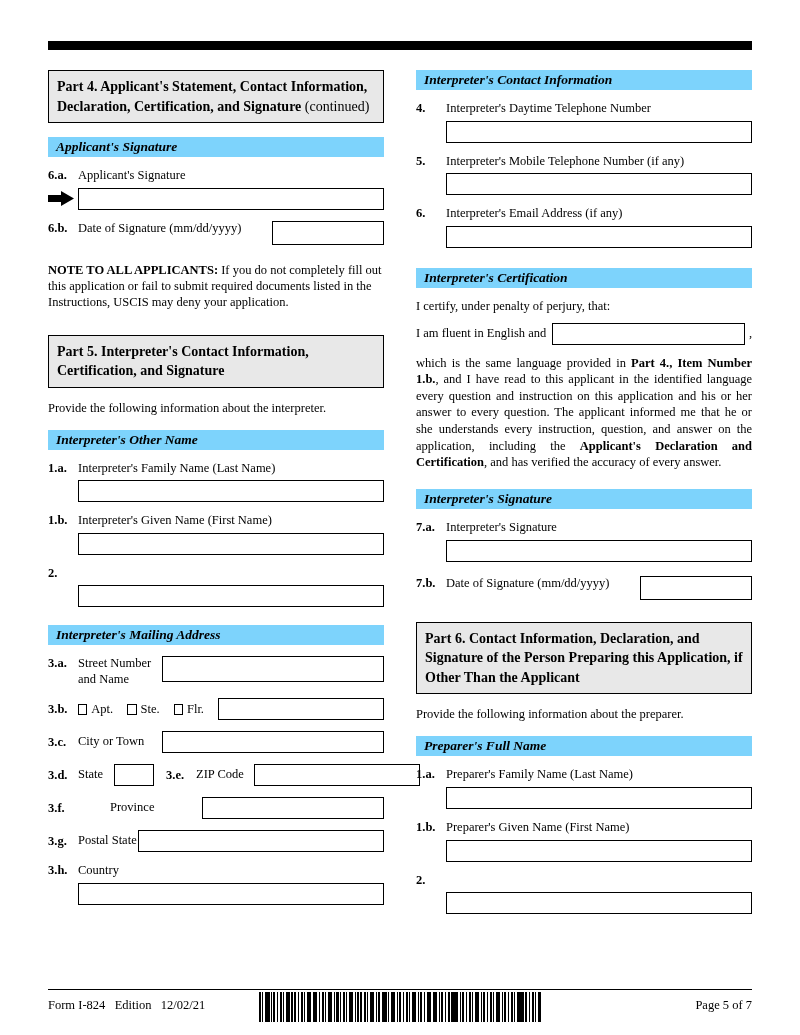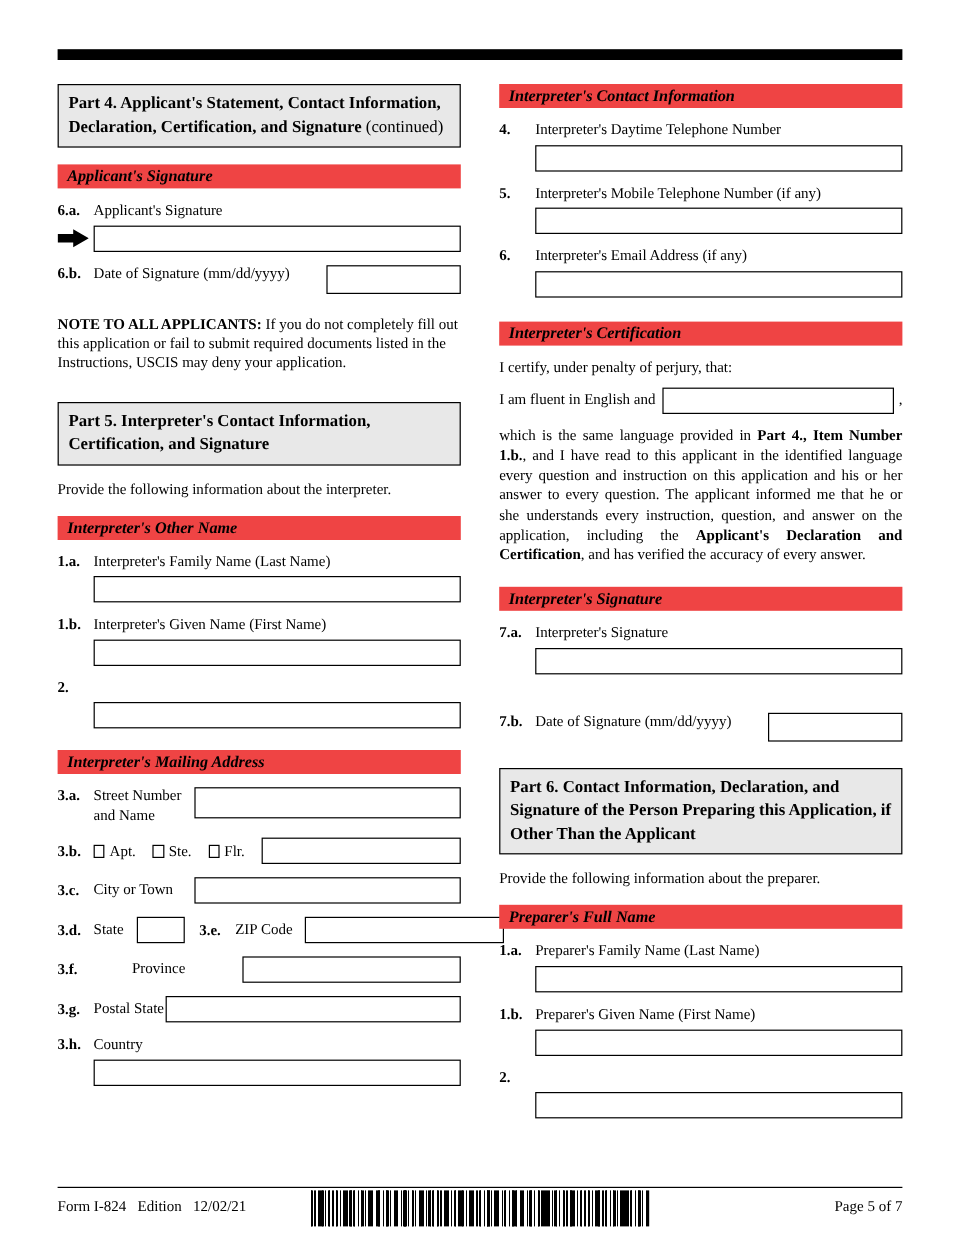--- a/index.html
+++ b/index.html
@@ -33,21 +33,21 @@
   .part-box {
     background: #e8e8e8;
     border: 1px solid #000;
     padding: 6px 8px;
     font-size: 14px;
     line-height: 1.4;
   }
   .b { font-weight: bold; }
 
   .sec-bar {
-    background: #ef4444;
+    background: #7dd3fc;
     font-weight: bold;
     font-style: italic;
     font-size: 13.5px;
     padding: 2px 8px;
     margin-top: 14px;
   }
 
   .row { display: flex; align-items: flex-start; margin-top: 11px; }
   .fnum { flex: 0 0 30px; font-weight: bold; }
   .flabel { line-height: 1.25; }
@@ -268,21 +268,21 @@
       </p>
 
       <div class="sec-bar" style="margin-top:18px;">Interpreter's Signature</div>
 
       <div class="row">
         <span class="fnum">7.a.</span>
         <span class="flabel">Interpreter's Signature</span>
       </div>
       <input type="text" class="tbox indent" style="">
 
-      <div class="row" style="margin-top:32px;justify-content:flex-end;">
+      <div class="row" style="margin-top:14px;justify-content:flex-end;">
         <span class="fnum">7.b.</span>
         <span class="flabel grow">Date of Signature (mm/dd/yyyy)</span>
         <input type="text" class="tbox inline-box" style="width: 112px;">
       </div>
 
       <div class="part-box" style="margin-top:22px;">
         <span class="b">Part 6.  Contact Information, Declaration, and Signature of the Person Preparing this Application, if Other Than the Applicant</span>
       </div>
 
       <p class="intro">Provide the following information about the preparer.</p>

